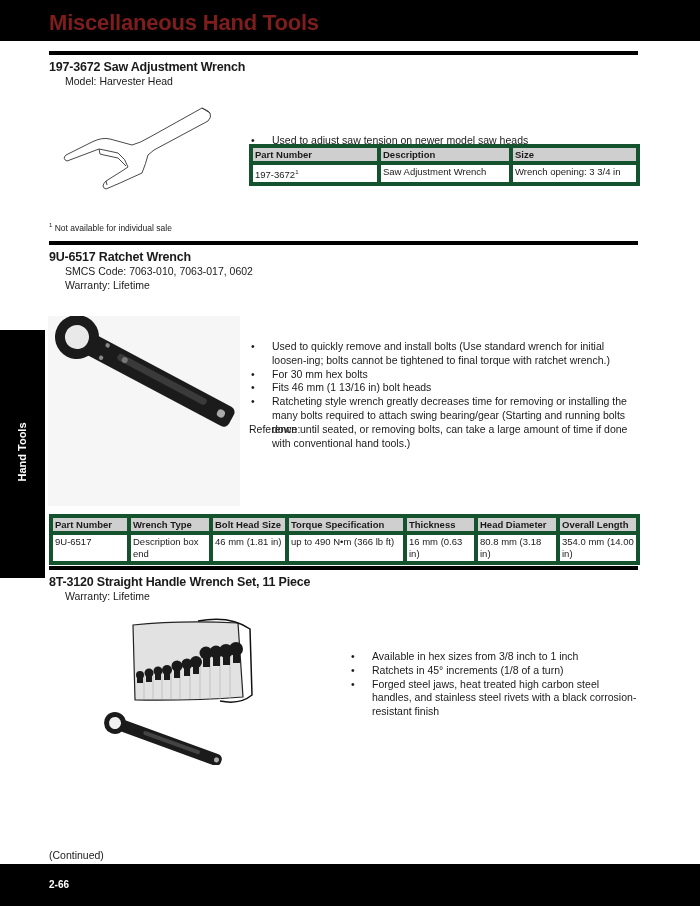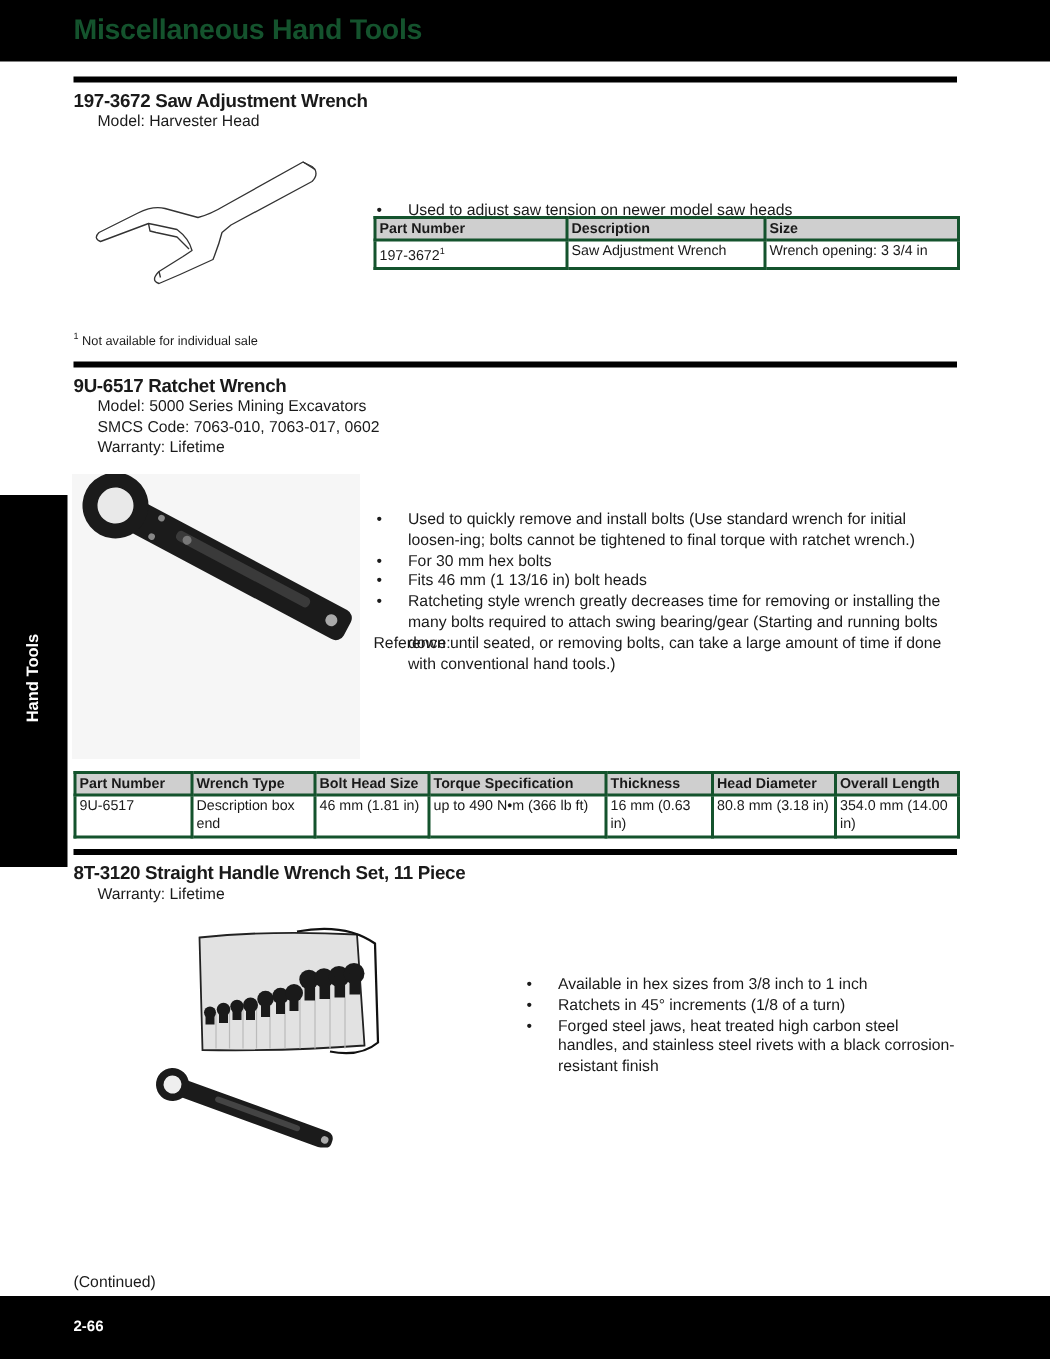--- a/index.html
+++ b/index.html
@@ -1,20 +1,20 @@
 <!DOCTYPE html>
 <html><head>
 <meta charset="utf-8">
 <style>
   * { box-sizing: border-box; margin: 0; padding: 0; }
   html, body { width: 700px; height: 906px; background: #ffffff; overflow: hidden; }
   body { position: relative; font-family: "Liberation Sans", sans-serif; color: #1a1a1a; }
 
   .header-bar { position: absolute; left: 0; top: 0; width: 700px; height: 41px; background: #000; }
-  .header-title { position: absolute; left: 49px; top: 10px; color: #14532d; font-size: 19px; font-weight: bold; letter-spacing: -0.2px; }
+  .header-title { position: absolute; left: 49px; top: 10px; color: #7f1d1d; font-size: 22px; font-weight: bold; letter-spacing: -0.2px; }
 
   .side-tab { position: absolute; left: 0; top: 330px; width: 45px; height: 248px; background: #000; }
   .side-tab-label { position: absolute; left: 22px; top: 452px; transform: translate(-50%, -50%) rotate(-90deg); color: #fff; font-size: 11px; font-weight: bold; white-space: nowrap; }
 
   .footer-bar { position: absolute; left: 0; top: 864px; width: 700px; height: 42px; background: #000; }
   .page-num { position: absolute; left: 49px; top: 879px; color: #fff; font-size: 10px; font-weight: bold; text-align: center; }
   .continued { position: absolute; left: 49px; top: 849px; font-size: 10.5px; }
 
   .rule { position: absolute; left: 49px; width: 589px; height: 4px; background: #000; }
 
@@ -22,21 +22,21 @@
   .meta { position: absolute; left: 49px; font-size: 10.5px; line-height: 13.5px; margin-left: 16px; }
 
   .bullets { position: absolute; list-style: none; font-size: 10.5px; line-height: 13.8px; margin-top: 40px; }
   .bullets li { position: relative; padding-left: 23px; }
   .bullets li::before { content: "•"; position: absolute; left: 2px; top: 0; }
 
   .ref { position: absolute; left: 249px; top: 423px; width: 392px; font-size: 10.5px; line-height: 13.8px; }
   .ref-h { font-weight: normal; }
 
   table.spec { position: absolute; border-collapse: collapse; font-size: 9.5px; }
-  table.spec th, table.spec td { border: 2px solid #14532d; padding: 1px 2px; text-align: left; vertical-align: top; }
+  table.spec th, table.spec td { border: 4px solid #14532d; padding: 1px 2px; text-align: left; vertical-align: top; }
   table.spec th { background: #cfcfcf; font-weight: bold; height: 14px; }
   table.spec td { height: 15px; line-height: 12px; }
 
   .footnote { position: absolute; left: 49px; top: 222px; font-size: 8.5px; }
   sup { font-size: 6px; vertical-align: super; }
 
   .img { position: absolute; }
 </style>
 </head>
 <body>
@@ -82,21 +82,20 @@
       <td>Wrench opening: 3 3/4 in</td>
     </tr>
   </tbody>
 </table>
 
 <div class="footnote"><sup>1</sup> <span>Not available for individual sale</span></div>
 
 <div class="rule" style="top:241px"></div>
 <div class="sec-title" style="top:250px">9U-6517 Ratchet Wrench</div>
 <div class="meta" style="top:265px">
-  <div>Model: 5000 Series Mining Excavators</div>
   <div>SMCS Code: 7063-010, 7063-017, 0602</div>
   <div>Warranty: Lifetime</div>
 </div>
 
 <svg class="img" style="left:48px; top:316px" width="192" height="190" viewBox="0 0 192 190">
   <rect x="0" y="0" width="192" height="190" fill="#f6f6f6"></rect>
   <g transform="rotate(28 40 28)">
     <rect x="32" y="16" width="170" height="22" rx="6" fill="#1b1b1b"></rect>
     <rect x="72" y="21" width="100" height="7" rx="3" fill="#3a3a3a"></rect>
     <circle cx="27" cy="27" r="22" fill="#1b1b1b"></circle>

